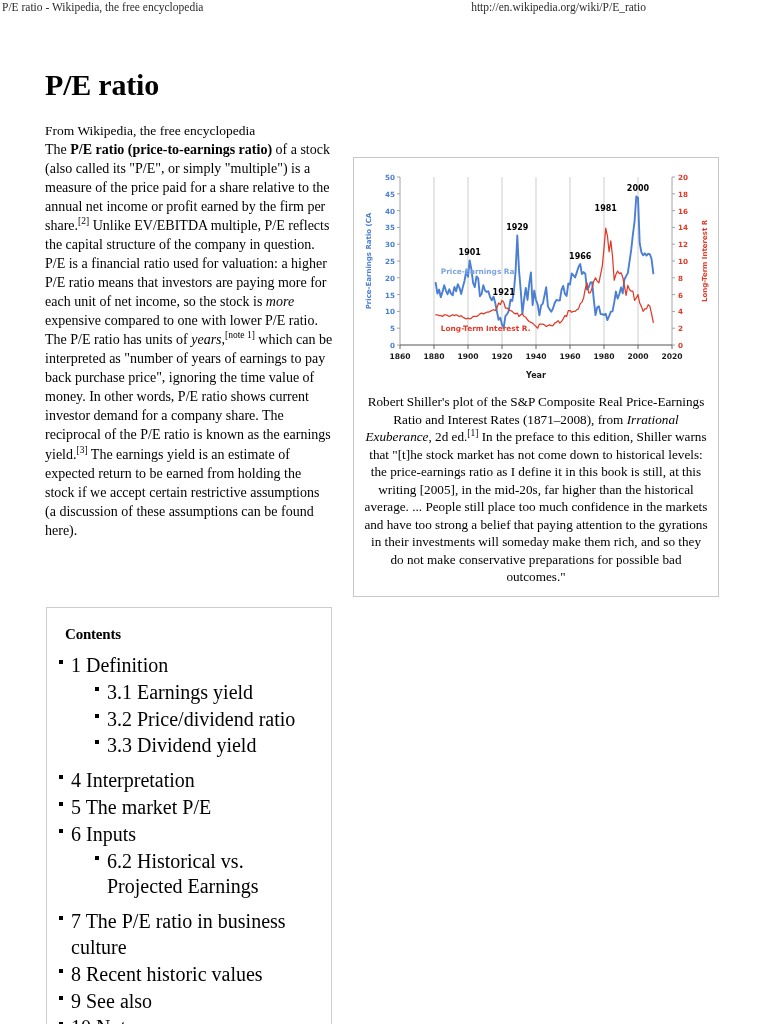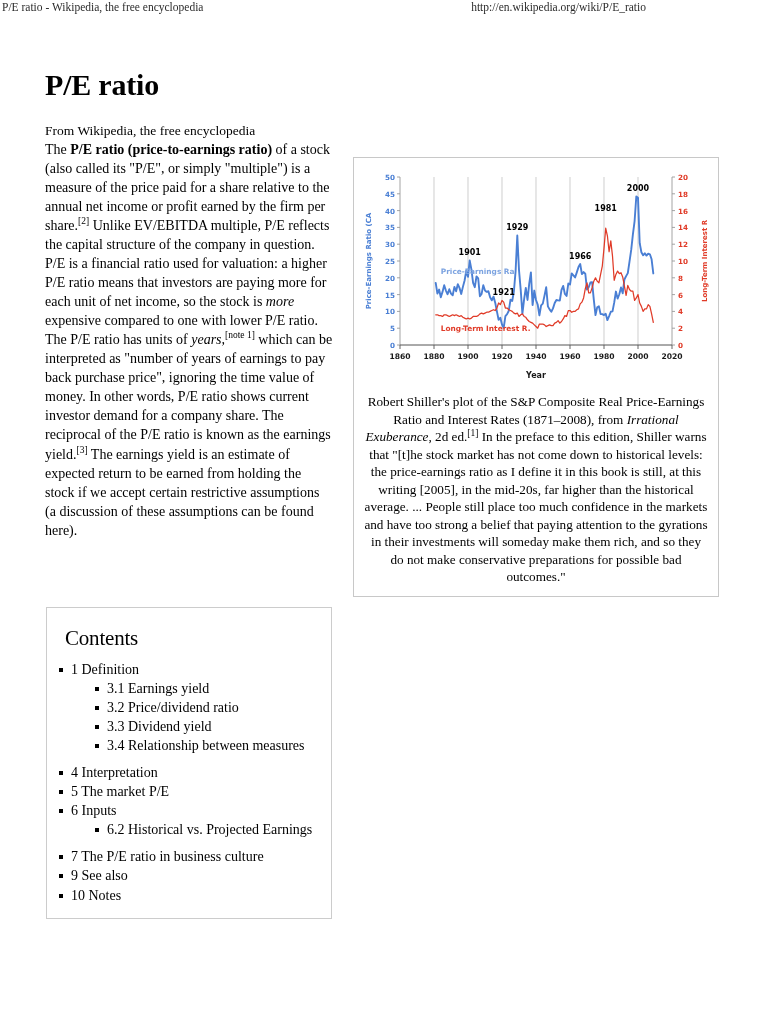--- a/index.html
+++ b/index.html
@@ -103,31 +103,31 @@
     position: absolute;
     left: 46px; top: 585px;
     width: 286px;
     border: 1px solid #cccccc;
     background: #ffffff;
     box-sizing: border-box;
     padding: 14px 10px 12px 10px;
   }
   .toc h2 {
     margin: 4px 0 10px 8px;
-    font-size: 21px;
-    font-weight: normal;
+    font-size: 15px;
+    font-weight: bold;
     letter-spacing: -0.2px;
   }
   .toc ul {
     list-style: none;
     margin: 0;
     padding: 0;
   }
   .toc li {
-    font-size: 14px;
+    font-size: 20px;
     line-height: 1.29;
     position: relative;
     padding-left: 14px;
     margin: 0 0 1px 0;
   }
   .toc li::before {
     content: "";
     position: absolute;
     left: 2px;
     top: 7px;
@@ -254,24 +254,24 @@
     </div>
   </div>
 
   <div class="toc">
     <h2>Contents</h2>
     <ul id="toc-list">
         <li class="lvl0"><span>1 Definition</span></li>
         <li class="lvl1"><span>3.1 Earnings yield</span></li>
         <li class="lvl1"><span>3.2 Price/dividend ratio</span></li>
         <li class="lvl1"><span>3.3 Dividend yield</span></li>
-        <li class="lvl1"><span>3.4 Relationship between measures</span></li>
         <li class="lvl0 gap-before"><span>4 Interpretation</span></li>
         <li class="lvl0"><span>5 The market P/E</span></li>
         <li class="lvl0"><span>6 Inputs</span></li>
         <li class="lvl1"><span>6.2 Historical vs. Projected Earnings</span></li>
         <li class="lvl0 gap-before"><span>7 The P/E ratio in business culture</span></li>
+        <li class="lvl0"><span>8 Recent historic values</span></li>
         <li class="lvl0"><span>9 See also</span></li>
         <li class="lvl0"><span>10 Notes</span></li>
       </ul>
   </div>
 
 </div>
 
 </body></html>

